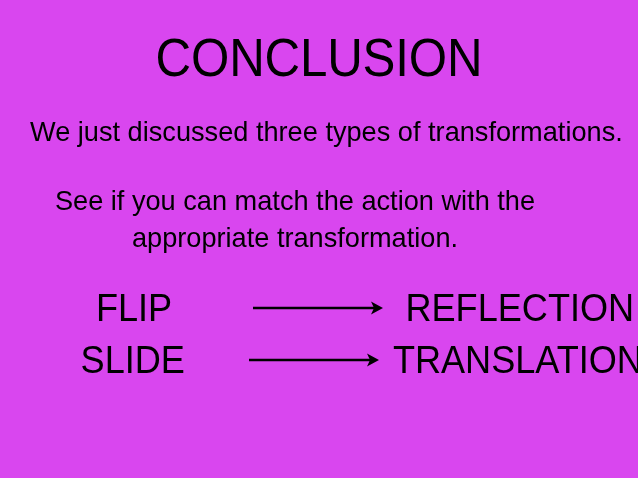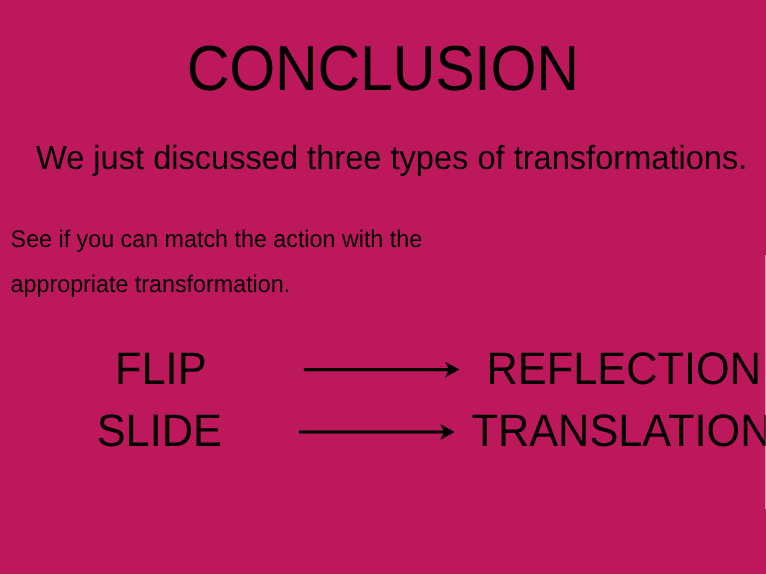--- a/index.html
+++ b/index.html
@@ -13,21 +13,21 @@
     overflow: hidden;
     font-family: "Liberation Sans", "DejaVu Sans", sans-serif;
     color: #000000;
     -webkit-font-smoothing: antialiased;
   }
 
   .slide {
     position: relative;
     width: 638px;
     height: 478px;
-    background: #be185d;
+    background: #d946ef;
   }
 
   
   .slide-title {
     position: absolute;
     left: 0;
     top: 28px;
     width: 638px;
     text-align: center;
     font-size: 53px;
@@ -50,22 +50,22 @@
     white-space: nowrap;
     transform: scaleX(0.97);
     transform-origin: left top;
   }
 
   .body-block-2 {
     position: absolute;
     left: 0;
     top: 182px;
     width: 590px;
-    text-align: left;
-    font-size: 20px;
+    text-align: center;
+    font-size: 28px;
     line-height: 37px;
     font-weight: 400;
   }
   .body-block-2 .line {
     display: block;
     white-space: nowrap;
     transform: scaleX(0.97);
   }
 
   

